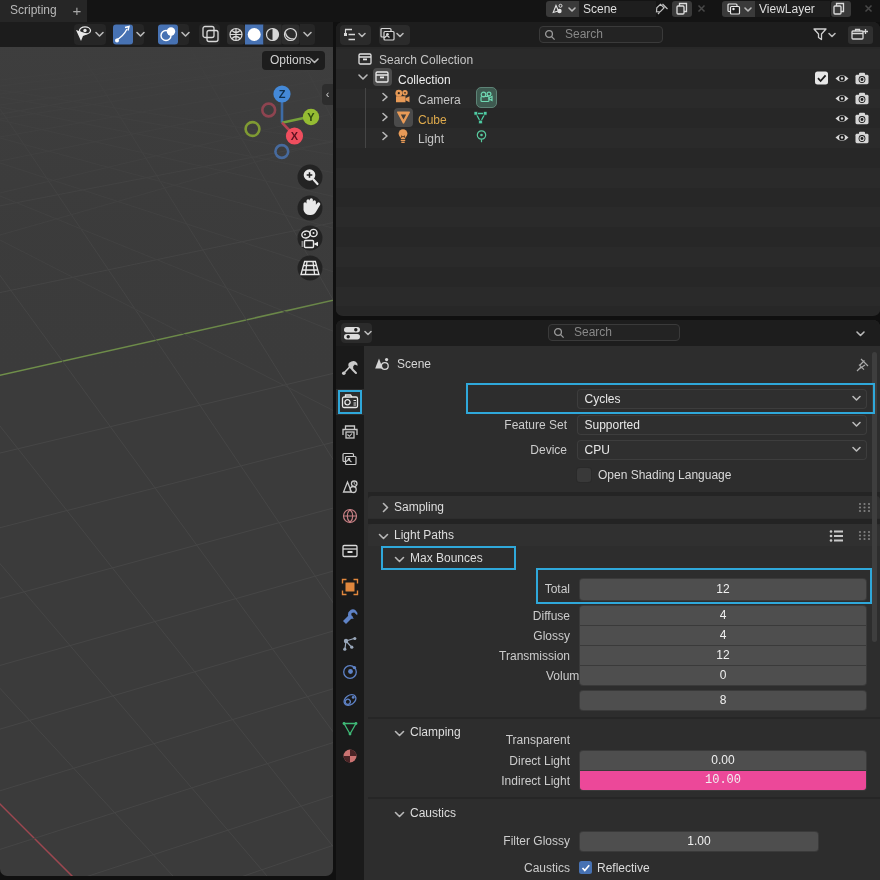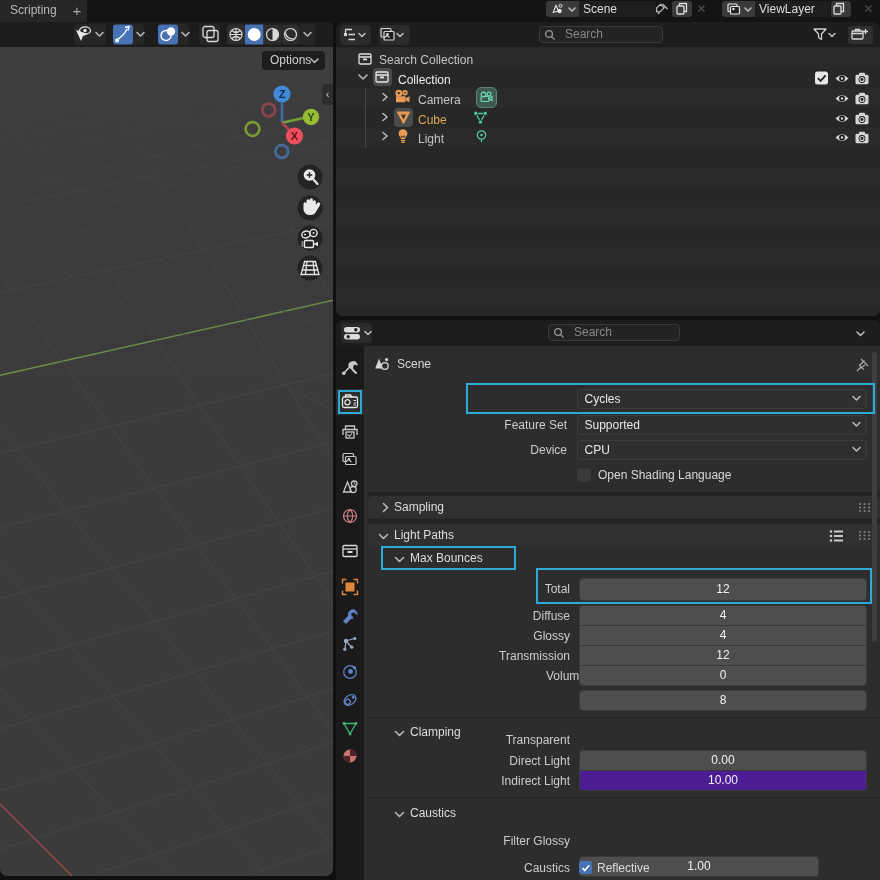--- a/index.html
+++ b/index.html
@@ -619,32 +619,32 @@
     <div class="abs" style="left:57px;top:405px;color:#dddddd;">
       <svg style="position:absolute;left:0;top:3px;" width="13" height="13" viewBox="0 0 13 13">
           <path d="M2.5 3.5 l4 4 l4 -4" class="chev"></path>
         </svg>
       <span style="margin-left:17px;">Clamping</span>
     </div>
     <div class="lbl" style="left:34px;top:432px;width:200px;">Direct Light</div>
     <div class="lbl" style="left:34px;top:452px;width:200px;">Indirect Light</div>
     <div class="abs" style="left:244px;top:431px;width:286px;height:39px;background:#3a3a3a;border-radius:3px;overflow:hidden;box-shadow:0 0 0 1px #3a3a3a;">
       <div class="abs" style="left:0;top:0;width:286px;height:19px;background:#4e4e4e;color:#f0f0f0;text-align:center;line-height:19px;">0.00</div>
-      <div class="abs" style="left:0;top:20px;width:286px;height:19px;background:#4c1d95;color:#f0f0f0;text-align:center;line-height:19px;">10.00</div>
+      <div class="abs" style="left:0;top:20px;width:286px;height:19px;background:#ec4899;color:#f0f0f0;text-align:center;line-height:19px;font-family:Liberation Mono, monospace;">10.00</div>
     </div>
 
     <div class="abs" style="left:32px;top:477px;width:512px;height:2px;background:#262626;"></div>
     <div class="abs" style="left:57px;top:486px;color:#dddddd;">
       <svg style="position:absolute;left:0;top:3px;" width="13" height="13" viewBox="0 0 13 13">
           <path d="M2.5 3.5 l4 4 l4 -4" class="chev"></path>
         </svg>
       <span style="margin-left:17px;">Caustics</span>
     </div>
     <div class="lbl" style="left:34px;top:512px;width:200px;">Filter Glossy</div>
-    <div class="fld" style="left:244px;top:511.5px;width:238px;margin-top:25px;">1.00</div>
+    <div class="fld" style="left:244px;top:511.5px;width:238px;">1.00</div>
     <div class="lbl" style="left:34px;top:539px;width:200px;">Caustics</div>
     <div class="abs" style="left:243px;top:541px;width:13px;height:13px;background:#4772b3;border-radius:2.5px;"></div>
     <svg class="abs" style="left:243.5px;top:541.5px;" width="12" height="12" viewBox="0 0 12 12">
         <path d="M2.5 6 l2.3 2.5 l4.4 -5.2" fill="none" stroke="#fff" stroke-width="1.7"></path>
       </svg>
     <div class="abs" style="left:261px;top:539px;color:#dcdcdc;line-height:18px;">Reflective</div>
 
     <div class="abs" style="left:536px;top:32px;width:5px;height:290px;background:#3e3e3e;border-radius:3px;"></div>
   </div>
 

